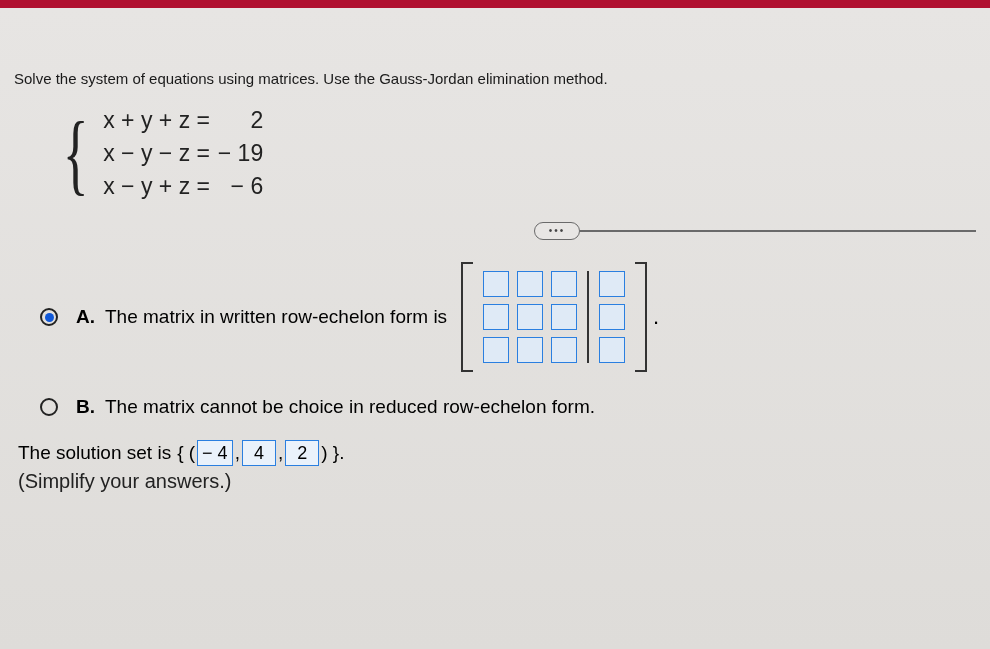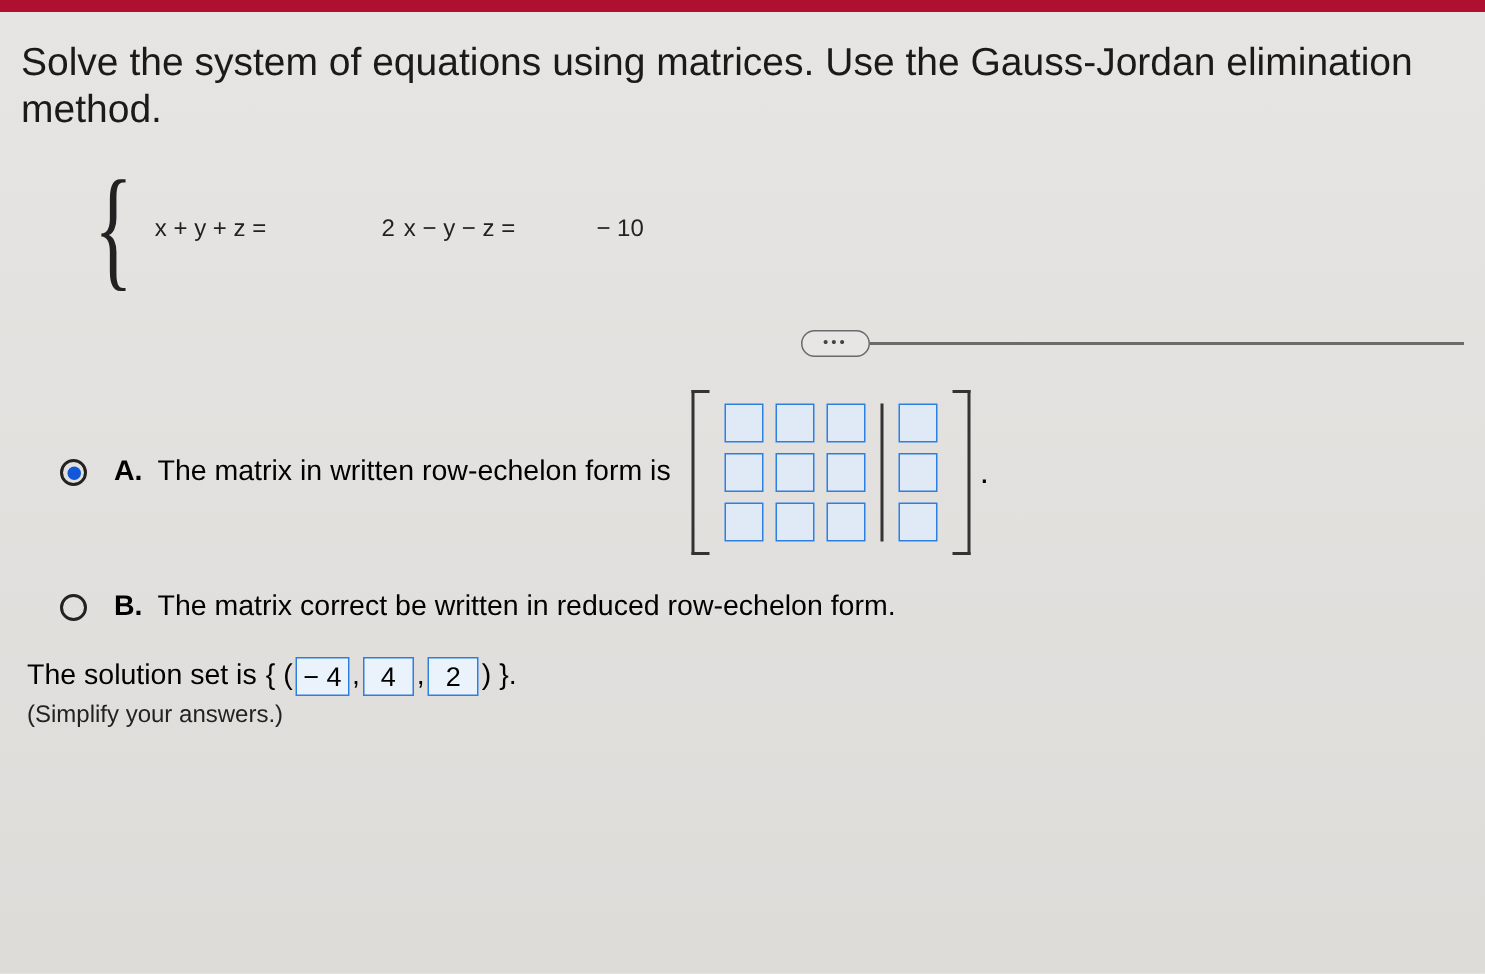--- a/index.html
+++ b/index.html
@@ -10,36 +10,36 @@
       background: #e8e6e4;
       overflow: hidden;
       position: relative;
     }
     .topbar { width: 100%; height: 8px; background: #b01030; box-shadow: 0 2px 4px rgba(0,0,0,0.3); }
     .page {
       padding: 18px 14px 14px 14px;
       background: linear-gradient(#e7e5e3, #dedcd9);
       height: calc(100% - 8px);
     }
-    .question-text { font-size: 26px; color: #1a1a1a; margin-bottom: 20px; }
+    .question-text { font-size: 15px; color: #1a1a1a; margin-bottom: 20px; margin-top: 44px; }
     .system {
       display: flex;
       align-items: center;
       margin-left: 40px;
       margin-bottom: 22px;
     }
     .brace {
       font-size: 90px;
       line-height: 1;
       color: #222;
       margin-right: 6px;
       transform: scaleX(0.6);
       font-family: "Times New Roman", serif;
     }
-    .eqs { display: flex; flex-direction: row; gap: 6px; font-size: 16px; color: #222; }
+    .eqs { display: flex; flex-direction: column; gap: 6px; font-size: 23px; color: #222; }
     .eq-row { display: flex; }
     .eq-lhs { width: 110px; }
     .eq-rhs { width: 50px; text-align: right; }
     .sep-row { display: flex; align-items: center; margin: 4px 0 22px 0; }
     .sep-line { flex: 1; height: 1.5px; background: #6a6a6a; }
     .pill {
       width: 46px; height: 18px;
       border: 1.5px solid #6a6a6a; border-radius: 9px;
       display: flex; align-items: center; justify-content: center;
       margin-left: 520px; position: relative;
@@ -78,40 +78,44 @@
     .sol-line { font-size: 19px; margin-left: 4px; margin-bottom: 4px; display: flex; align-items: center; }
     .inputfill {
       min-width: 34px; height: 26px;
       border: 1.5px solid #2a7fe0;
       background: #eaf2fb;
       text-align: center; font-size: 18px;
       padding: 0 4px; margin: 0 2px;
       line-height: 24px;
       display: inline-block;
     }
-    .hint { font-size: 16px; margin-left: 4px; color: #222; }
+    .hint { font-size: 20px; margin-left: 4px; color: #222; }
   </style>
 </head>
 <body>
 
 <div class="topbar"></div>
 <div class="page">
 
   <div class="question-text">Solve the system of equations using matrices. Use the Gauss-Jordan elimination method.</div>
 
   <div class="system">
     <div class="brace">{</div>
     <div class="eqs">
       <div class="eq-row">
         <span class="eq-lhs">x + y + z =</span>
         <span class="eq-rhs">2</span>
       </div>
       <div class="eq-row">
         <span class="eq-lhs">x − y − z =</span>
-        <span class="eq-rhs">− 10</span>
+        <span class="eq-rhs">− 19</span>
+      </div>
+      <div class="eq-row">
+        <span class="eq-lhs">x − y + z =</span>
+        <span class="eq-rhs">− 6</span>
       </div>
     </div>
   </div>
 
   <div class="sep-row">
     <div class="pill">
         <span class="dots">•••</span>
       </div>
     <div class="sep-line"></div>
   </div>
@@ -150,21 +154,21 @@
         </div>
       </div>
       <div class="bracket br"></div>
       <span class="dotafter">.</span>
     </div>
   </div>
 
   <div class="choice-row choice-b">
     <span class="radio"></span>
     <span class="choice-label">B.</span>
-    <span class="choice-text">The matrix correct be written in reduced row-echelon form.</span>
+    <span class="choice-text">The matrix cannot be choice in reduced row-echelon form.</span>
   </div>
 
   <div class="sol-line">
     <span>The solution set is</span>
     <span style="margin-left:6px;">{ (</span>
     <span class="inputfill">− 4</span>
       <span>,</span>
     <span class="inputfill">4</span>
       <span>,</span>
     <span class="inputfill">2</span>

